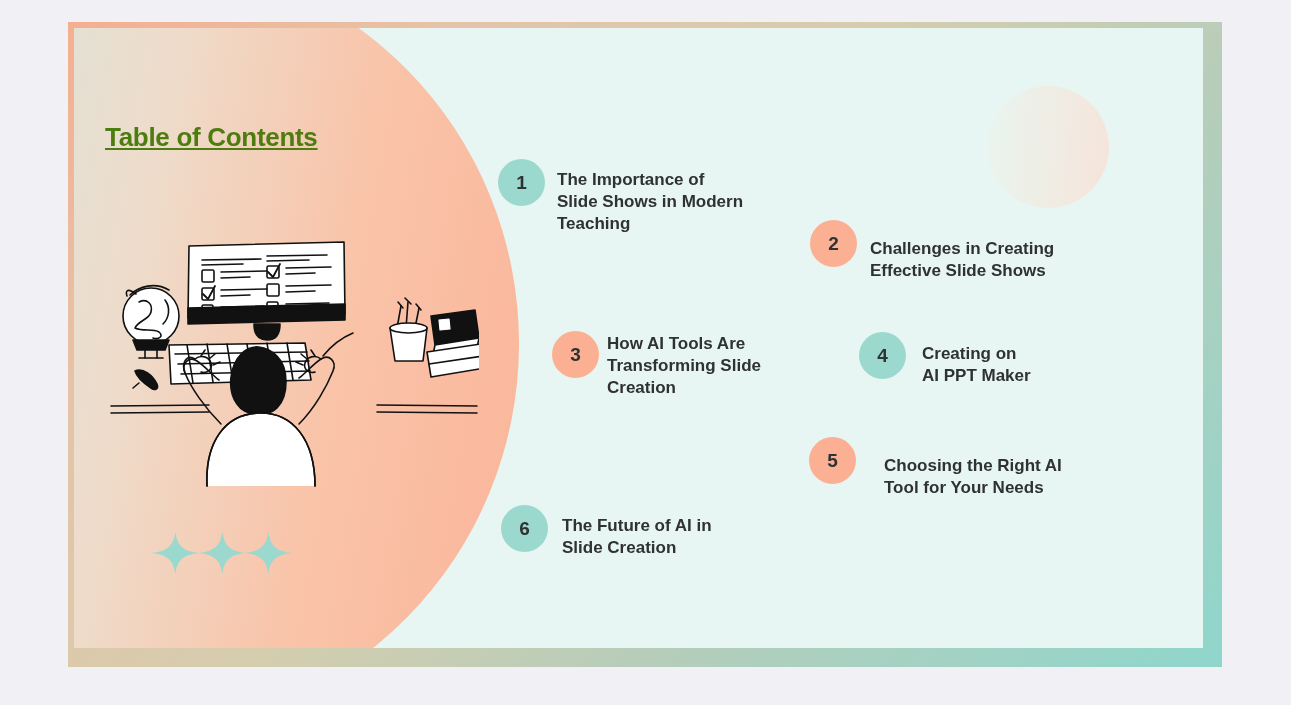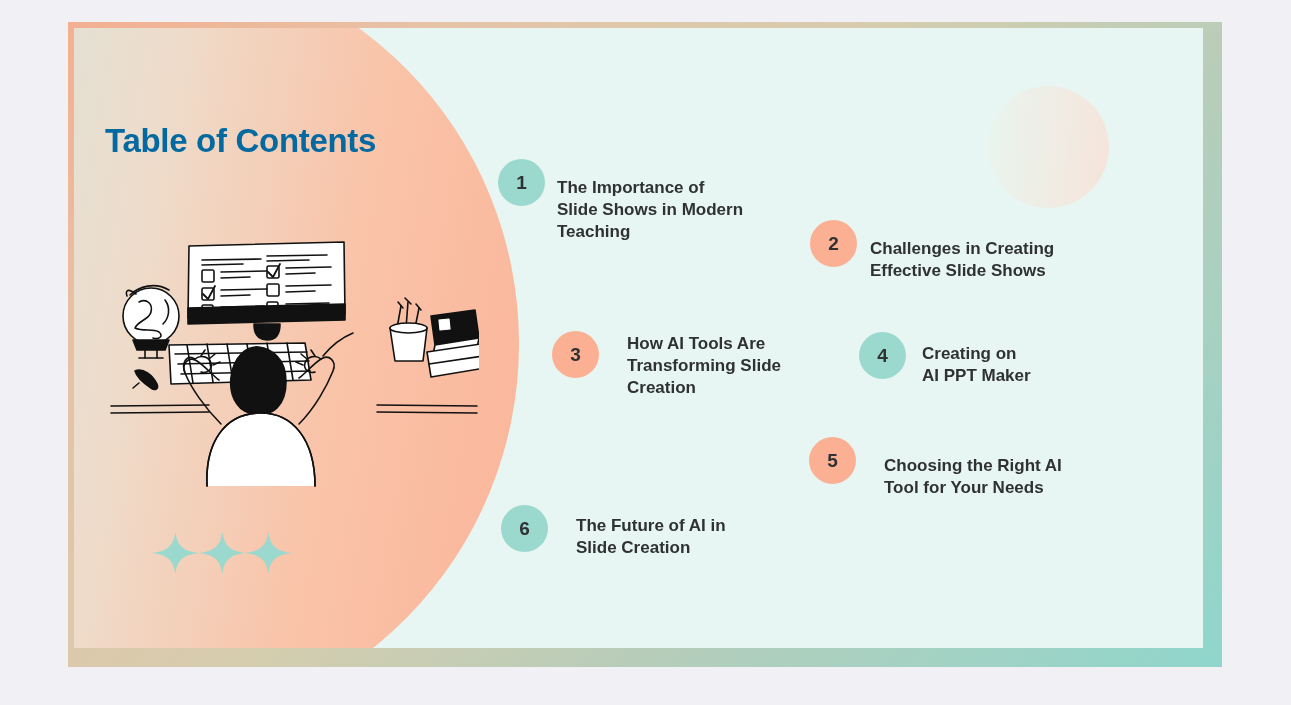--- a/index.html
+++ b/index.html
@@ -56,25 +56,26 @@
     width: 122px; height: 122px;
     border-radius: 50%;
     background: linear-gradient(95deg, #E9F5F0 0%, #EFEDE4 45%, #F7E2D8 100%);
     opacity: .92;
   }
 
   
   #page-title {
     position: absolute;
     left: 31px; top: 94px;
-    font-size: 33px;
+    font-size: 26px;
     font-weight: bold;
-    color: #0369a1;
+    color: #4d7c0f;
     letter-spacing: -0.3px;
     white-space: nowrap;
+    text-decoration: underline;
   }
 
   
   #illustration {
     position: absolute;
     left: 35px;
     top: 200px;
     width: 370px;
     height: 260px;
   }
@@ -114,36 +115,36 @@
     font-size: 17px;
     font-weight: bold;
     color: #2F3132;
     line-height: 1.28;
     white-space: pre-line;
     padding-top: 2px;
   }
 
   
   #toc-item-1 { left: 424px; top: 131px; }
-  #toc-item-1 .toc-label { margin-left: 12px; margin-top: 16px; }
+  #toc-item-1 .toc-label { margin-left: 12px; margin-top: 8px; }
 
   #toc-item-2 { left: 736px; top: 192px; }
   #toc-item-2 .toc-label { margin-left: 13px; margin-top: 16px; }
 
   #toc-item-3 { left: 478px; top: 303px; }
-  #toc-item-3 .toc-label { margin-left: 28px; margin-top: 0px; }
+  #toc-item-3 .toc-label { margin-left: 8px; margin-top: 0px; }
 
   #toc-item-4 { left: 785px; top: 304px; }
   #toc-item-4 .toc-label { margin-left: 16px; margin-top: 9px; }
 
   #toc-item-5 { left: 735px; top: 409px; }
   #toc-item-5 .toc-label { margin-left: 28px; margin-top: 16px; }
 
   #toc-item-6 { left: 427px; top: 477px; }
-  #toc-item-6 .toc-label { margin-left: 28px; margin-top: 8px; }
+  #toc-item-6 .toc-label { margin-left: 14px; margin-top: 8px; }
 </style>
 </head>
 <body>
 
 <div id="slide-frame">
   <div id="slide">
 
     <div id="left-oval"></div>
     <div id="deco-circle"></div>
 

